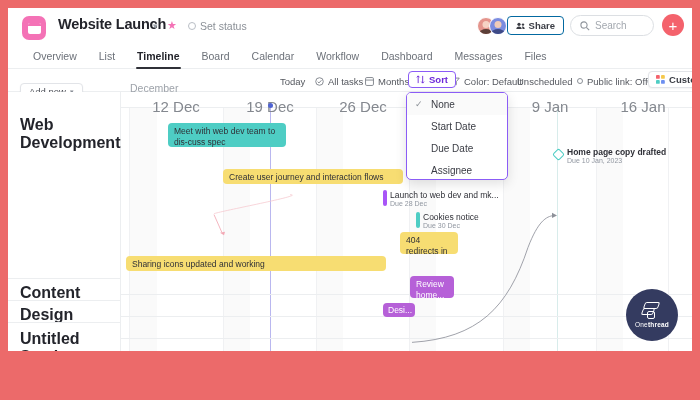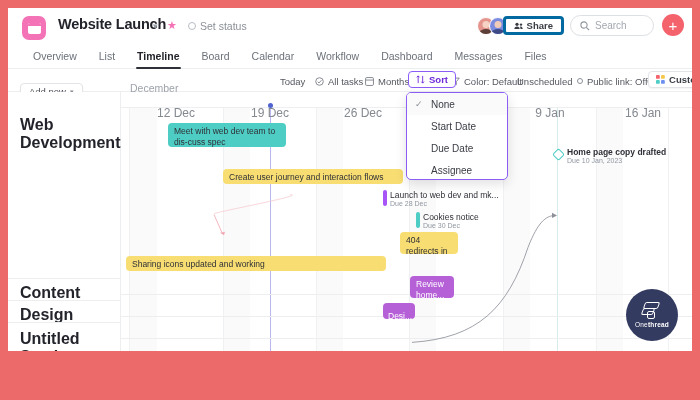--- a/index.html
+++ b/index.html
@@ -74,21 +74,21 @@
   }
   .avatar.b::after { background: #f0cbb8; }
   .avatar::before {
     content: ""; position: absolute; left: 50%; bottom: -3px;
     transform: translateX(-50%);
     width: 13px; height: 8px; border-radius: 50% 50% 0 0; background: #5b3f38;
   }
   .avatar.b::before { background: #3e4a86; }
   .share-btn {
     position: absolute; right: 128px; top: 8px;
-    height: 19px; padding: 0 8px; border: 3px solid #0369a1; border-radius: 4px;
+    height: 19px; padding: 0 8px; border: 1px solid #0369a1; border-radius: 4px;
     background: #fff; font-size: 9.5px; color: #3a3c44;
     display: flex; align-items: center; gap: 4px; font-weight: bold;
   }
   .search-box {
     position: absolute; right: 38px; top: 7px;
     width: 84px; height: 21px; border: 1px solid #dcdfe3; border-radius: 11px;
     background: #fff; display: flex; align-items: center; gap: 5px;
     padding: 0 9px; font-size: 10px; color: #a3a8af;
   }
   .plus-btn {
@@ -161,21 +161,21 @@
     font-size: 9px; color: #8b9097;
   }
 
   
   .body { position: absolute; left: 0; top: 84px; right: 0; bottom: 0; }
   .ruler {
     position: absolute; left: 0; top: 0; right: 0; height: 16px;
     border-bottom: 1px solid #eceef0; background: #fff; z-index: 5;
   }
   .tick {
-    position: absolute; top: 14px; font-size: 12px; color: #84888f;
+    position: absolute; top: 6px; font-size: 15px; color: #84888f;
     transform: translateX(-50%); white-space: nowrap; text-align: center;
   }
   .grid { position: absolute; left: 0; top: 16px; right: 0; bottom: 0; }
   .vline { position: absolute; top: 0; bottom: 0; width: 1px; background: #f0f1f3; }
   .weekend { position: absolute; top: 0; bottom: 0; background: #fafafa; }
   .todayline {
     position: absolute; top: 0; bottom: 0; width: 1px; background: #b9b7ef;
   }
   .todaydot {
     position: absolute; top: 11px; width: 5px; height: 5px;
@@ -415,21 +415,21 @@
     </div>
 
     <div class="bar yellow" style="left:215px;top:77px;width:180px;height:15px;">Create user journey and interaction flows</div>
 
     <div class="bar teal" style="left:160px;top:31px;width:118px;height:24px;">Meet with web dev team to dis-cuss spec</div>
 
     <div class="bar yellow" style="left:118px;top:164px;width:260px;height:15px;">Sharing icons updated and working</div>
 
     <div class="bar purple" style="left:402px;top:184px;width:44px;height:22px;">Review home...</div>
 
-    <div class="bar purple" style="left:375px;top:211px;width:32px;height:14px;padding:8px 5px;">Desi...</div>
+    <div class="bar purple" style="left:375px;top:211px;width:32px;height:14px;padding:2px 5px;">Desi...</div>
 
     <div class="stub" style="left:375px;top:98px;width:4px;height:16px;background:#a855f7;"></div>
     <div class="stub-label" style="left:382px;top:98px;">
       <span>Launch to web dev and mk...</span>
       <span class="due">Due 28 Dec</span>
     </div>
 
     <div class="stub" style="left:408px;top:120px;width:4px;height:16px;background:#4ecdc4;"></div>
     <div class="stub-label" style="left:415px;top:120px;">
       <span>Cookies notice</span>

